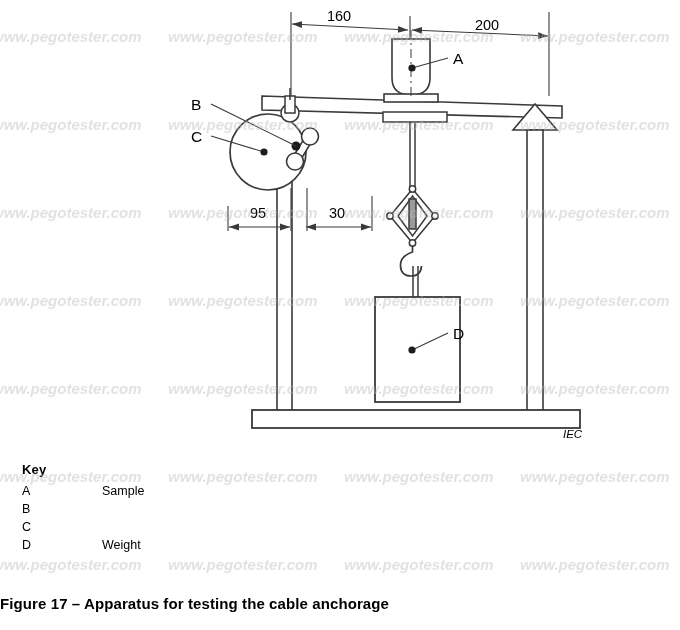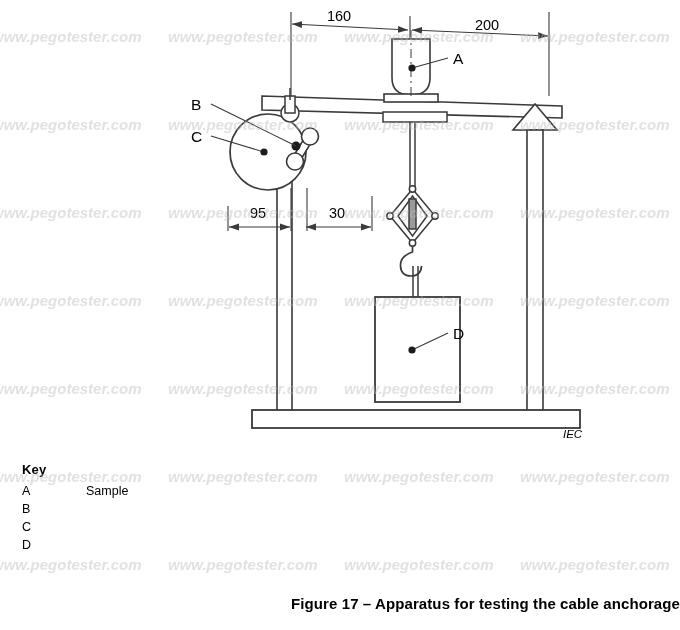--- a/index.html
+++ b/index.html
@@ -45,28 +45,29 @@
     align-items: baseline;
     height: 18px;
     font-size: 12.5px;
   }
   .key-letter {
     width: 64px;
     flex: 0 0 64px;
   }
   .key-desc {
     flex: 1 1 auto;
+    margin-left: 16px;
   }
   
   .caption {
     position: absolute;
     left: 0;
     top: 595px;
     width: 680px;
-    text-align: right;
+    text-align: left;
     font-size: 15px;
     font-weight: bold;
     letter-spacing: 0.1px;
   }
   
   .watermark-layer {
     position: absolute;
     left: 0;
     top: 0;
     width: 680px;
@@ -250,20 +251,21 @@
       <span class="key-desc">Sample</span>
     </div>
     <div class="key-row">
       <span class="key-letter">B</span>
     </div>
     <div class="key-row">
       <span class="key-letter">C</span>
     </div>
     <div class="key-row">
       <span class="key-letter">D</span>
+      <span class="key-desc">Weight</span>
     </div>
   </div>
 
   <div class="caption">Figure 17 – Apparatus for testing the cable anchorage</div>
 
   <div class="watermark-layer">
     <span class="wm" style="left:-8px;  top:28px;">www.pegotester.com</span>
     <span class="wm" style="left:168px; top:28px;">www.pegotester.com</span>
     <span class="wm" style="left:344px; top:28px;">www.pegotester.com</span>
     <span class="wm" style="left:520px; top:28px;">www.pegotester.com</span>

